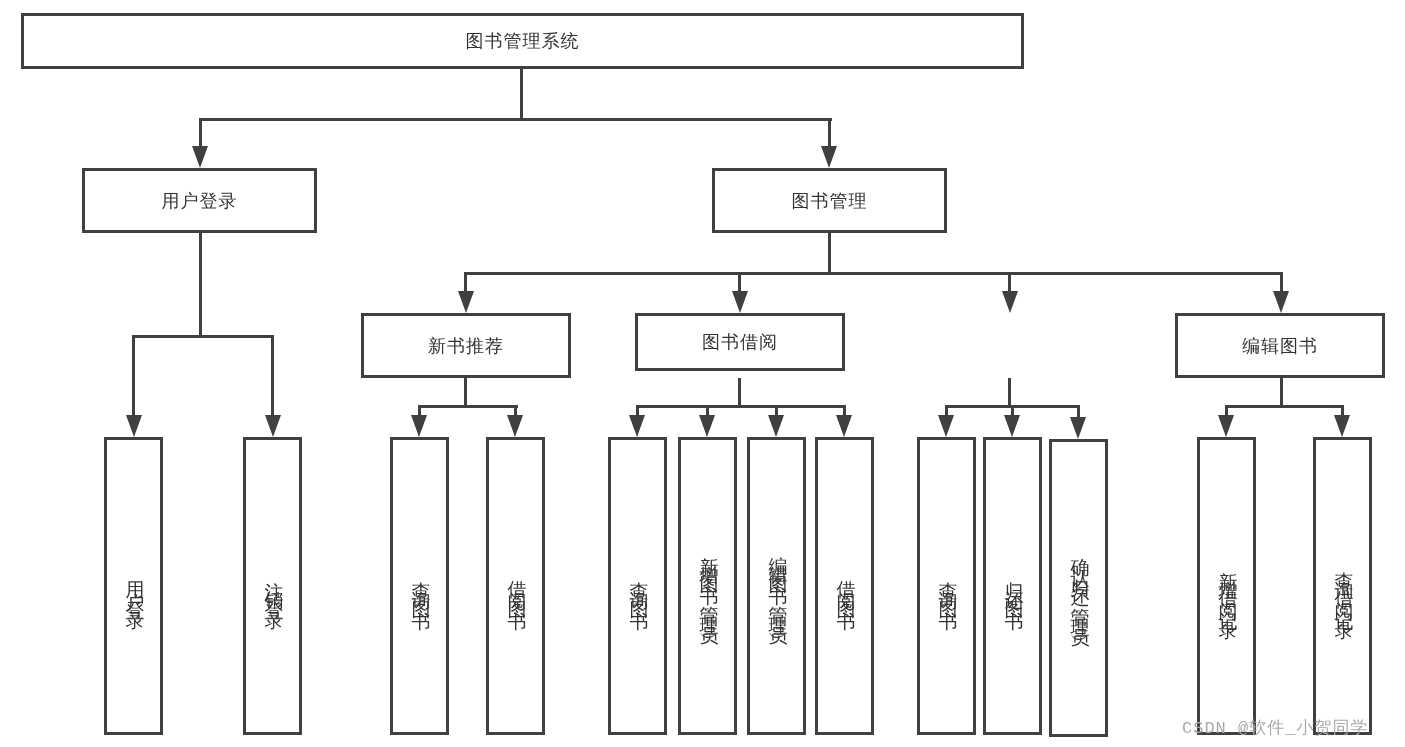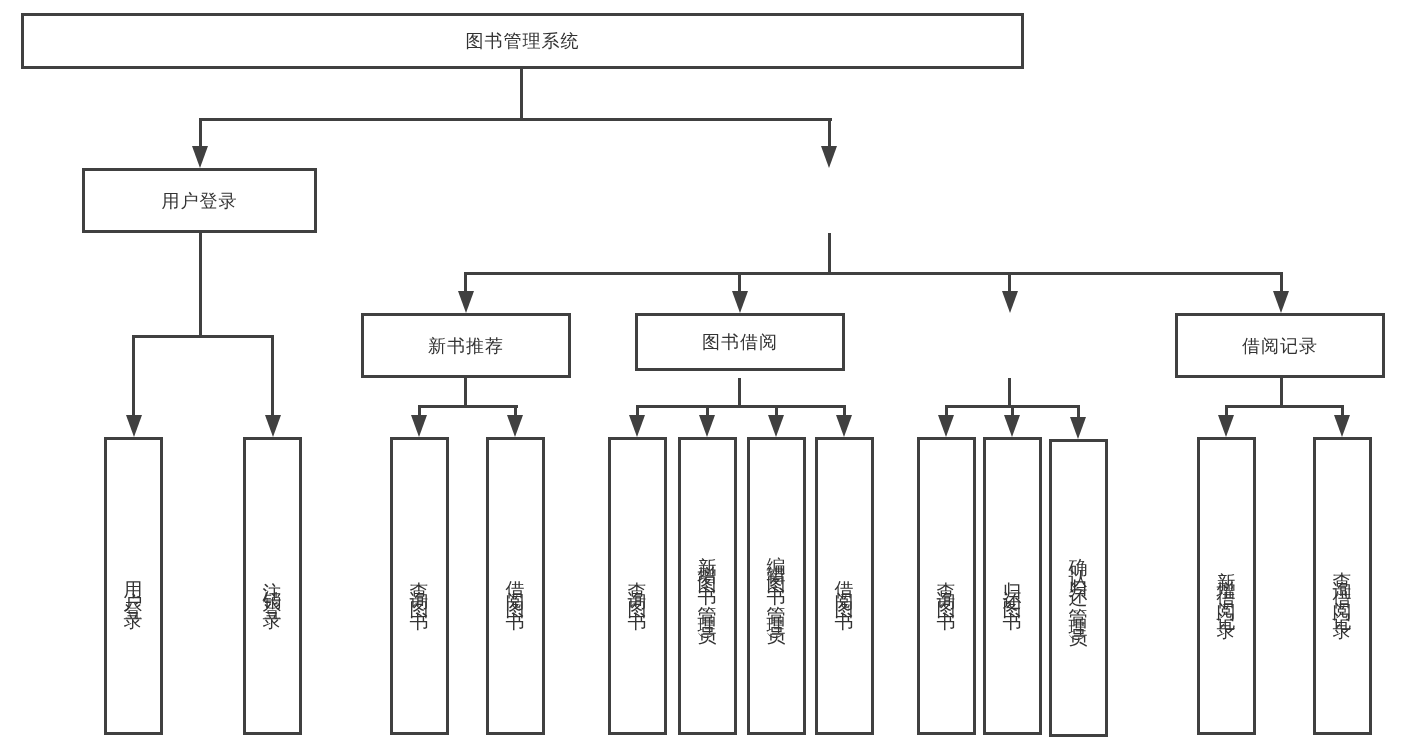--- a/index.html
+++ b/index.html
@@ -1,20 +1,20 @@
 <!DOCTYPE html>
 <html><head>
 <meta charset="utf-8">
 <style>
   html,body{margin:0;padding:0;background:#fff;}
   .canvas{
     position:relative;
     width:1405px;height:747px;
     background:#ffffff;
-    font-family:Liberation Sans, sans-serif;
+    font-family:Liberation Mono, monospace;
     overflow:hidden;
   }
   .node{
     position:absolute;
     box-sizing:border-box;
     border:3px solid #404040;
     background:#ffffff;
     display:flex;
     align-items:center;
     justify-content:center;
@@ -60,29 +60,32 @@
 
 <div class="canvas">
 
   <div class="node" style="left:21px;top:13px;width:1003px;height:56px;">
     <span class="lbl">图书管理系统</span>
   </div>
 
   <div class="node" style="left:82px;top:168px;width:235px;height:65px;">
     <span class="lbl">用户登录</span>
   </div>
+  <div class="node" style="left:712px;top:168px;width:235px;height:65px;">
+    <span class="lbl">图书管理</span>
+  </div>
 
   <div class="node" style="left:361px;top:313px;width:210px;height:65px;">
     <span class="lbl">新书推荐</span>
   </div>
   <div class="node" style="left:635px;top:313px;width:210px;height:58px;">
     <span class="lbl">图书借阅</span>
   </div>
   <div class="node" style="left:1175px;top:313px;width:210px;height:65px;">
-    <span class="lbl">借阅记录</span>
+    <span class="lbl">编辑图书</span>
   </div>
 
   <div class="node vertical" style="left:104px;top:437px;width:59px;height:298px;">
     <span class="lbl">用户登录</span>
   </div>
   <div class="node vertical" style="left:243px;top:437px;width:59px;height:298px;">
     <span class="lbl">注销登录</span>
   </div>
 
   <div class="node vertical" style="left:390px;top:437px;width:59px;height:298px;">
@@ -174,14 +177,15 @@
   <div class="line" style="left:1077px;top:405px;width:3px;height:12px;"></div>
   <div class="arrowhead" style="left:1070px;top:417px;"></div>
 
   <div class="line" style="left:1280px;top:378px;width:3px;height:30px;"></div>
   <div class="line" style="left:1225px;top:405px;width:119px;height:3px;"></div>
   <div class="line" style="left:1225px;top:405px;width:3px;height:12px;"></div>
   <div class="arrowhead" style="left:1218px;top:415px;"></div>
   <div class="line" style="left:1341px;top:405px;width:3px;height:12px;"></div>
   <div class="arrowhead" style="left:1334px;top:415px;"></div>
 
+  <div class="watermark">CSDN @软件_小贺同学</div>
 
 </div>
 
 </body></html>

